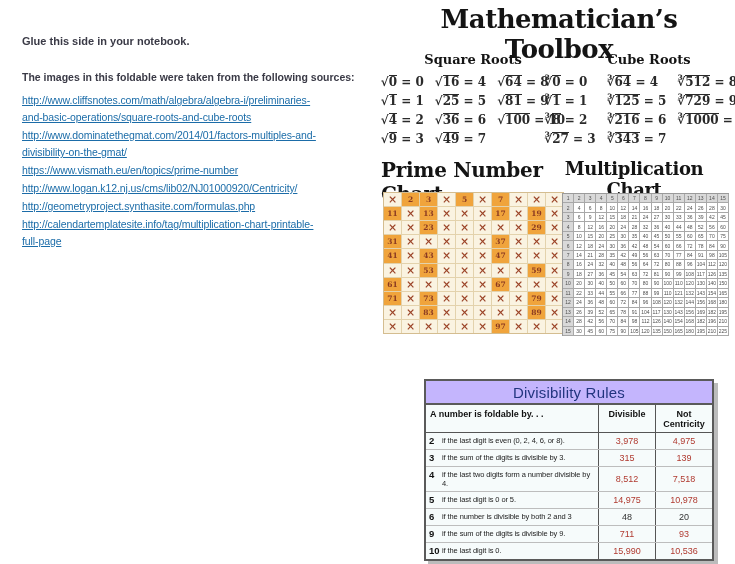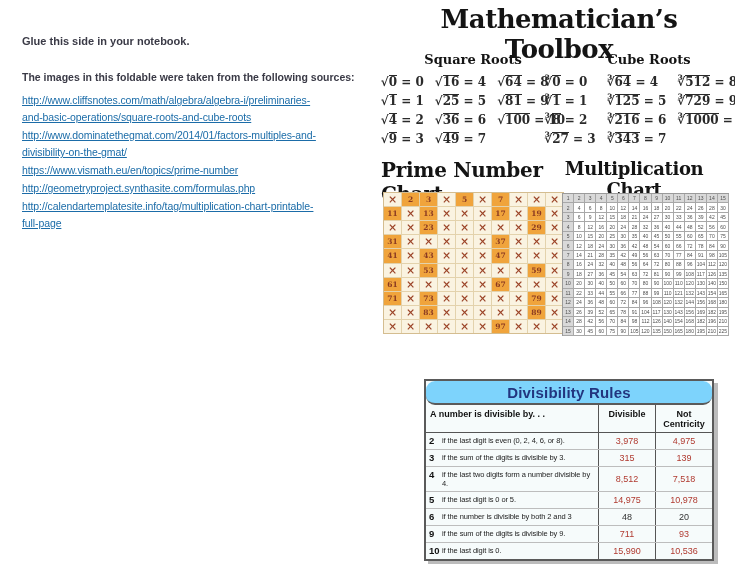--- a/index.html
+++ b/index.html
@@ -60,22 +60,22 @@
     display:flex;align-items:center;justify-content:center;
     font-size:5px;color:#4f4f4f;overflow:hidden;
   }
   .mcell.hdr{background:#d9d9d9;}
   
   .divis{
     position:absolute;left:424px;top:379px;width:290px;box-sizing:border-box;
     background:#f6fbfb;border:2px solid #5a5a5a;box-shadow:4px 4px 0 #bcbcbc;
   }
   .divis-title{
-    background:#7dd3fc;color:#22357F;font-weight:bold;font-size:15px;text-align:center;
-    padding:3px 0 2px 0;border-bottom:2px solid #5a5a5a;letter-spacing:0.2px;border-radius:9px;
+    background:#c4b5fd;color:#22357F;font-weight:normal;font-size:15px;text-align:center;
+    padding:3px 0 2px 0;border-bottom:2px solid #5a5a5a;letter-spacing:0.2px;
   }
   .divis-header{display:grid;grid-template-columns:172px 57px 1fr;border-bottom:1px solid #555;}
   .divis-header .h{font-weight:bold;font-size:9px;color:#111;padding:4px 2px 3px 2px;}
   .divis-header .h.rule{padding-left:4px;}
   .divis-header .h.num{text-align:center;border-left:1px solid #555;}
   .divis-row{display:grid;grid-template-columns:16px 156px 57px 1fr;border-top:1px solid #bdbdbd;min-height:16px;}
   .divis-row:first-of-type{border-top:none;}
   .d-num{font-weight:bold;font-size:9.5px;color:#111;padding:2px 0 0 3px;}
   .d-rule{font-size:7.5px;letter-spacing:-0.1px;color:#222;padding:3px 2px 2px 0;line-height:1.25;}
   .d-val{
@@ -95,20 +95,21 @@
       <span class="ln">and-basic-operations/square-roots-and-cube-roots</span>
     </p>
     <p class="link">
       <span class="ln">http://www.dominatethegmat.com/2014/01/factors-multiples-and-</span>
       <span class="ln">divisibility-on-the-gmat/</span>
     </p>
     <p class="link">
       <span class="ln">https://www.vismath.eu/en/topics/prime-number</span>
     </p>
     <p class="link">
+      <span class="ln">http://www.logan.k12.nj.us/cms/lib02/NJ01000920/Centricity/</span>
     </p>
     <p class="link">
       <span class="ln">http://geometryproject.synthasite.com/formulas.php</span>
     </p>
     <p class="link">
       <span class="ln">http://calendartemplatesite.info/tag/multiplication-chart-printable-</span>
       <span class="ln">full-page</span>
     </p>
   </div>
 
@@ -568,21 +569,21 @@
     <div class="mcell">165</div>
     <div class="mcell">180</div>
     <div class="mcell">195</div>
     <div class="mcell">210</div>
     <div class="mcell">225</div>
   </div>
 
 <div class="divis">
   <div class="divis-title">Divisibility Rules</div>
   <div class="divis-header">
-    <div class="h rule">A number is divisible by. . .</div>
+    <div class="h rule">A number is foldable by. . .</div>
     <div class="h num">Divisible</div>
     <div class="h num">Not Centricity</div>
   </div>
   <div id="divis-body">
       <div class="divis-row">
         <div class="d-num">2</div>
         <div class="d-rule">if the last digit is even (0, 2, 4, 6, or 8).</div>
         <div class="d-val">3,978</div>
         <div class="d-val">4,975</div>
       </div>

